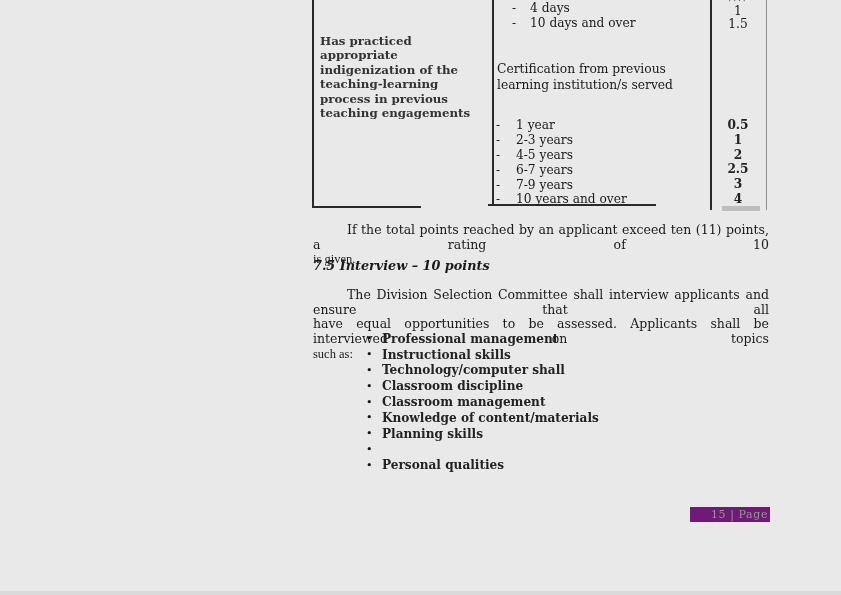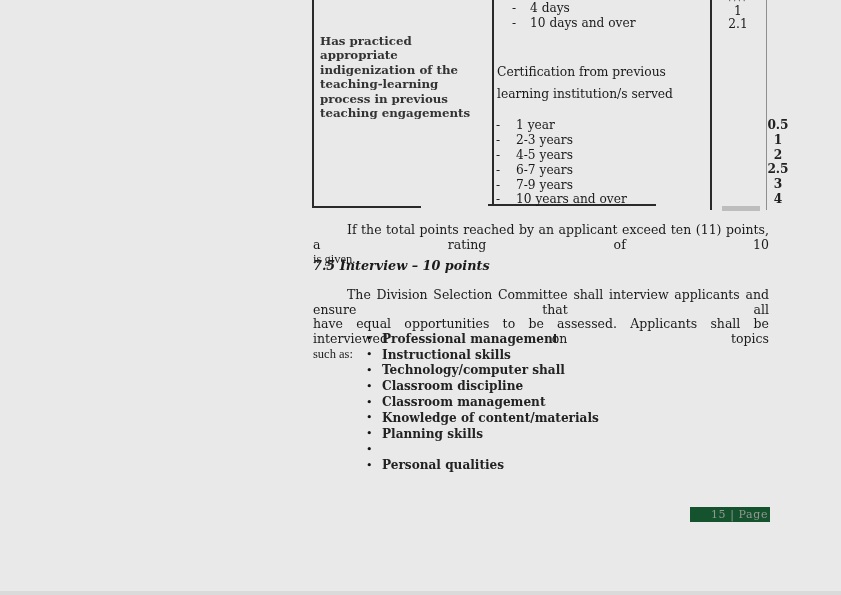--- a/index.html
+++ b/index.html
@@ -21,53 +21,53 @@
   
   .soft{filter:blur(0.25px);}
   .smudge{filter:blur(0.5px);font-weight:bold;color:#333;}
   .smudge2{filter:blur(0.45px);font-weight:600;color:#222;}
   .criteria{
     left:320px;top:34px;width:162px;
     font-size:11.8px;line-height:14.4px;
   }
   .cert{
     left:497px;top:61px;width:208px;
-    font-size:12.3px;line-height:22px;
+    font-size:12.3px;line-height:16px;
   }
   .drows{left:512px;top:0px;font-size:12.2px;}
   .srows{left:496px;top:118px;font-size:12.2px;}
   .drow{display:flex;height:15px;align-items:center;}
   .srows .drow{height:14.8px;}
   .dash{width:18px;color:#222;}
   .srows .dash{width:20px;}
   .pcol{left:711px;top:0;width:54px;text-align:center;font-size:12.2px;}
   .pval{position:absolute;left:0;width:54px;text-align:center;}
   .ppartial{position:absolute;left:0;top:-4px;width:54px;font-size:9px;letter-spacing:2px;color:#555;}
-  .pgroup{position:absolute;left:0;top:118px;width:54px;padding-left:40px;}
+  .pgroup{position:absolute;left:0;top:118px;width:54px;}
   .prow{height:14.8px;line-height:14.8px;}
   .para{
     left:313px;width:456px;
     font-size:12.5px;line-height:14.7px;
   }
   .pline{display:block;text-align:justify;text-align-last:justify;}
   .pline.first{text-indent:34px;}
   .pline.last{text-align:left;text-align-last:left;font-family:Liberation Serif, serif;}
   .heading{
     left:313px;top:258px;
     font-size:12.8px;font-weight:bold;font-style:italic;
   }
   .topics{left:366px;top:331px;font-size:12.1px;}
   .topic{display:flex;height:15.8px;align-items:center;}
   .bullet{width:16px;font-size:11px;color:#111;}
   .tlabel{filter:blur(0.45px);font-weight:600;color:#222;}
   .footer{
     left:690px;top:507px;width:76px;
     text-align:right;font-size:11px;color:#969696;
     letter-spacing:0.6px;filter:blur(0.4px);
-    background:#14532d;padding:1px 2px;
+    background:#701a75;padding:1px 2px;
   }
   .bottom-strip{position:absolute;left:0;bottom:0;width:841px;height:4px;background:#dadada;}
 </style>
 </head>
 <body>
 
 <div class="stage">
 
   <div class="vline" style="left:312px;top:0;height:208px"></div>
   <div class="vline" style="left:492px;top:0;height:206px"></div>
@@ -115,21 +115,21 @@
     </div>
     <div class="drow">
       <span class="dash">-</span>
       <span>10 years and over</span>
     </div>
   </div>
 
   <div class="abs pcol" style="height:212px">
     <div class="ppartial">····</div>
     <div class="pval soft" style="top:4px">1</div>
-    <div class="pval soft" style="top:17px">2.1</div>
+    <div class="pval soft" style="top:17px">1.5</div>
     <div class="pgroup">
       <div class="prow smudge2">0.5</div>
       <div class="prow smudge2">1</div>
       <div class="prow smudge2">2</div>
       <div class="prow smudge2">2.5</div>
       <div class="prow smudge2">3</div>
       <div class="prow smudge2">4</div>
     </div>
   </div>
 

